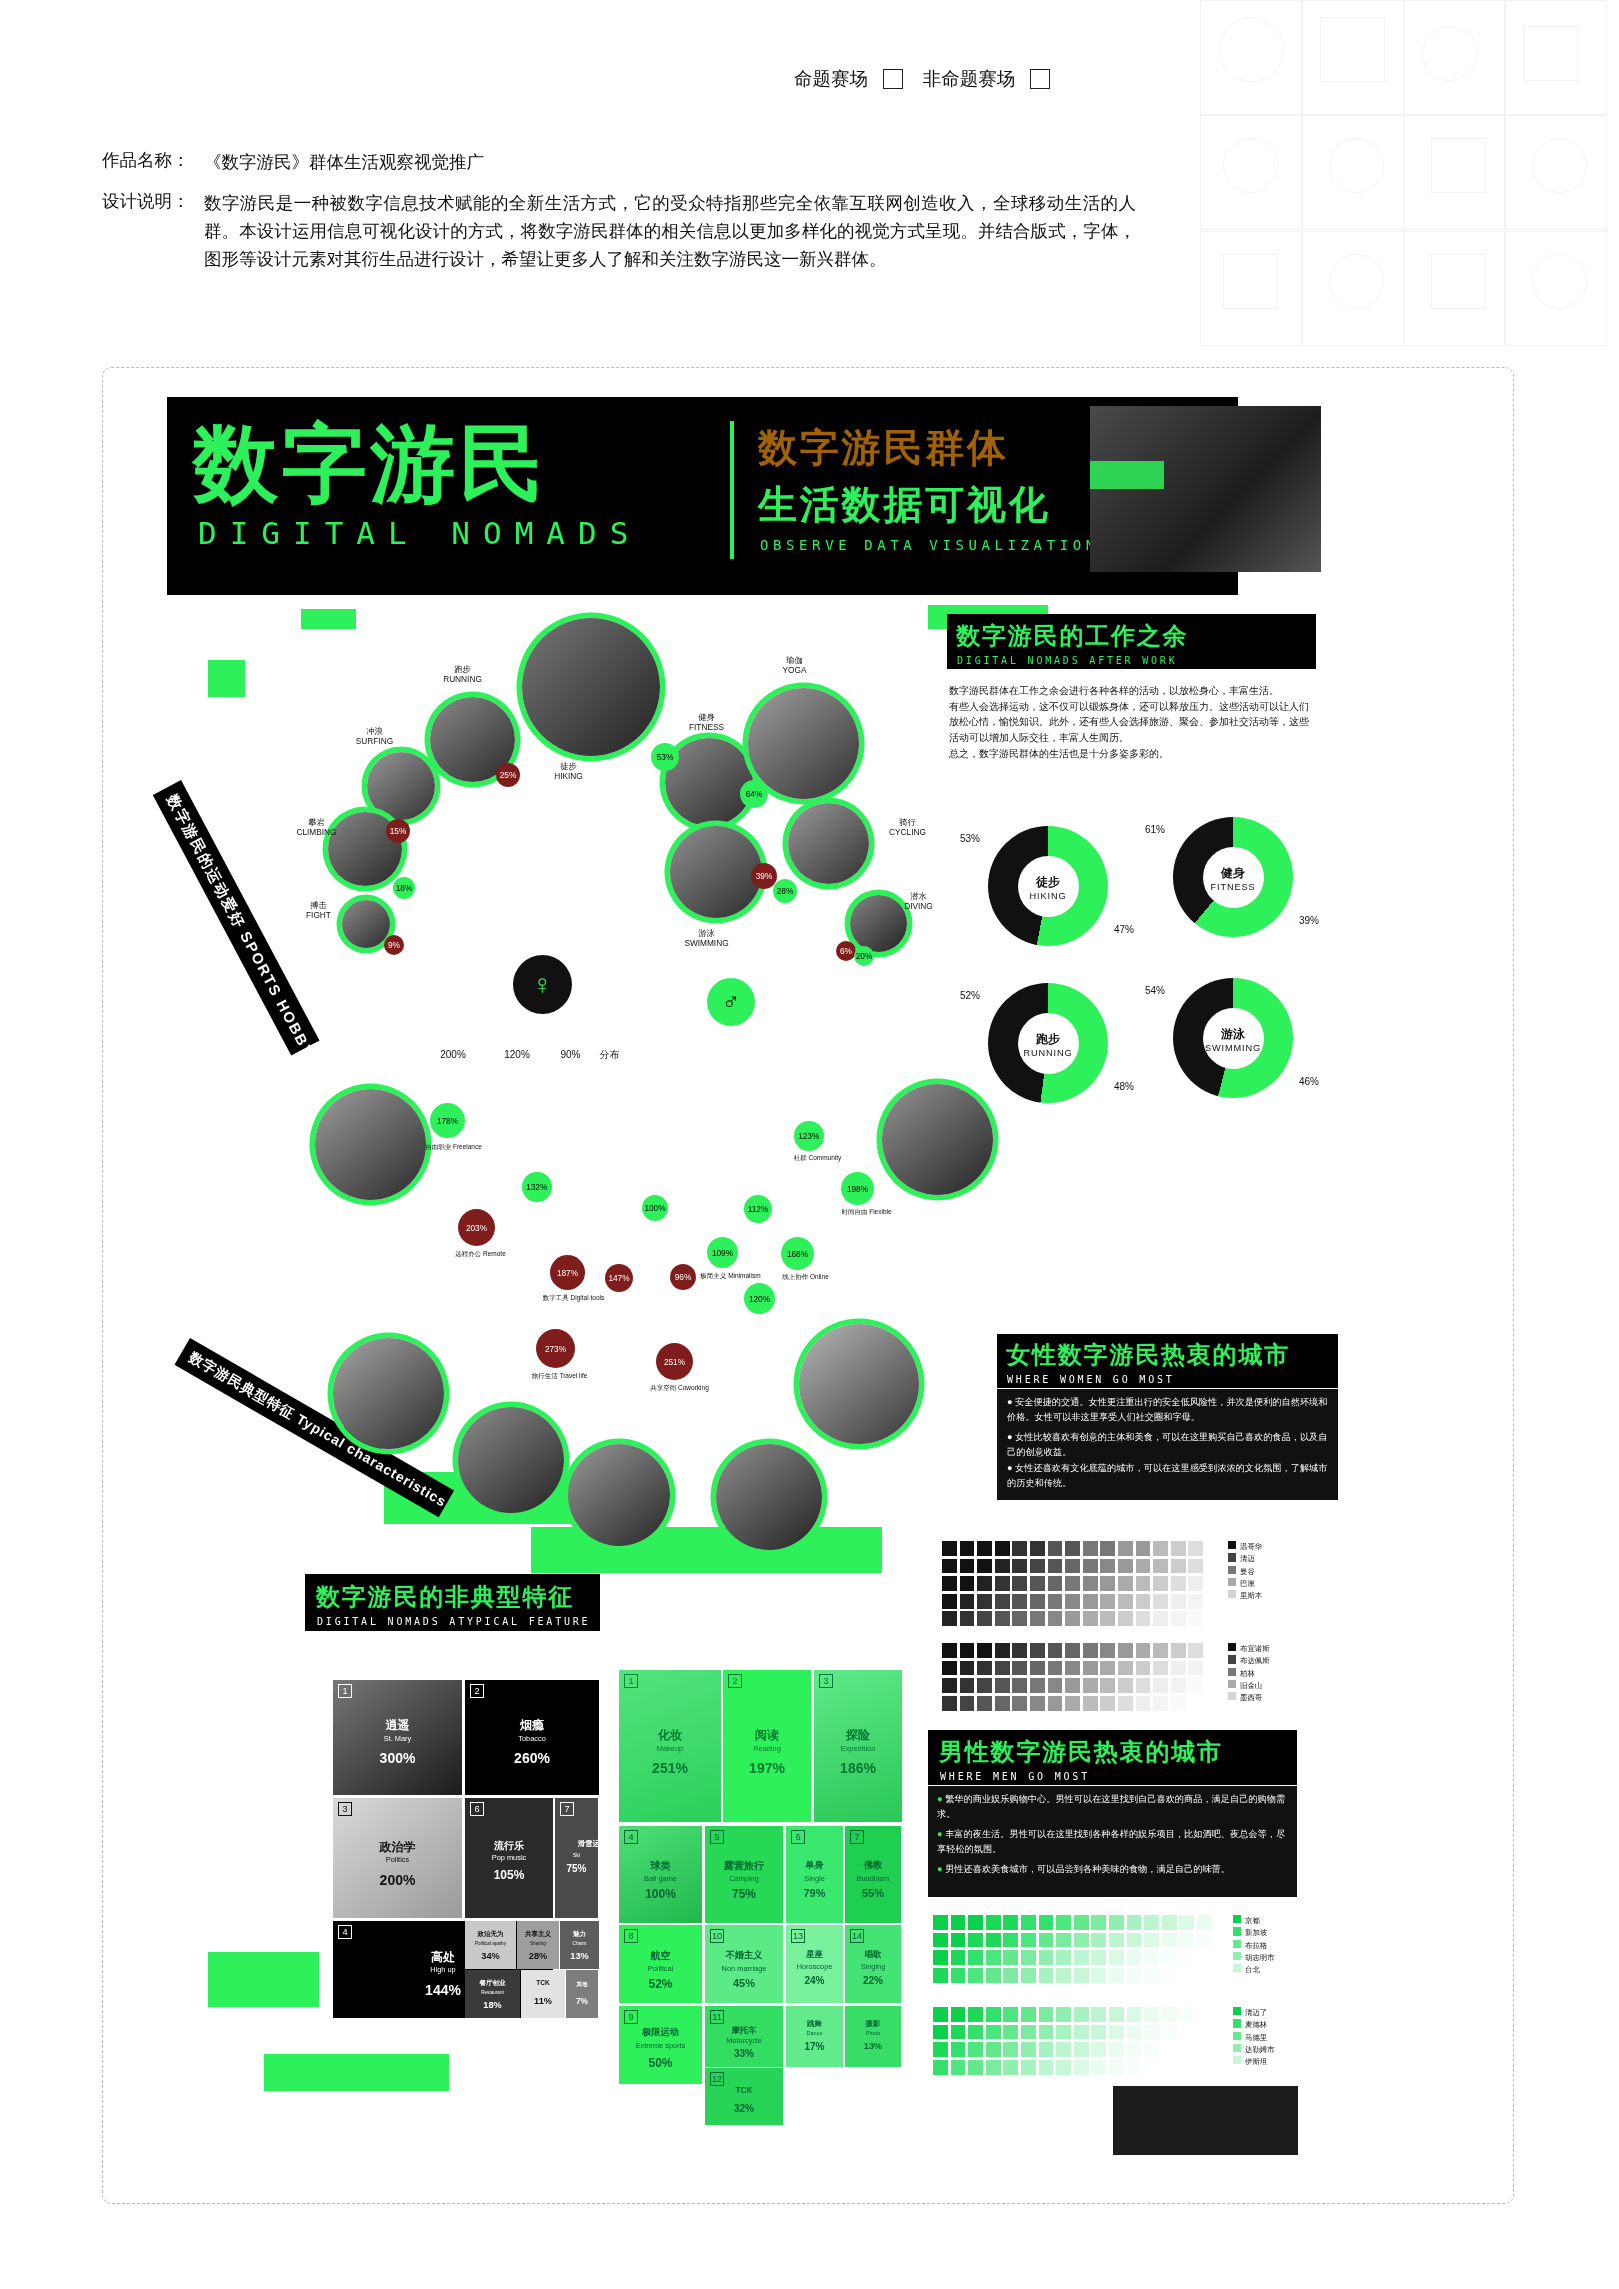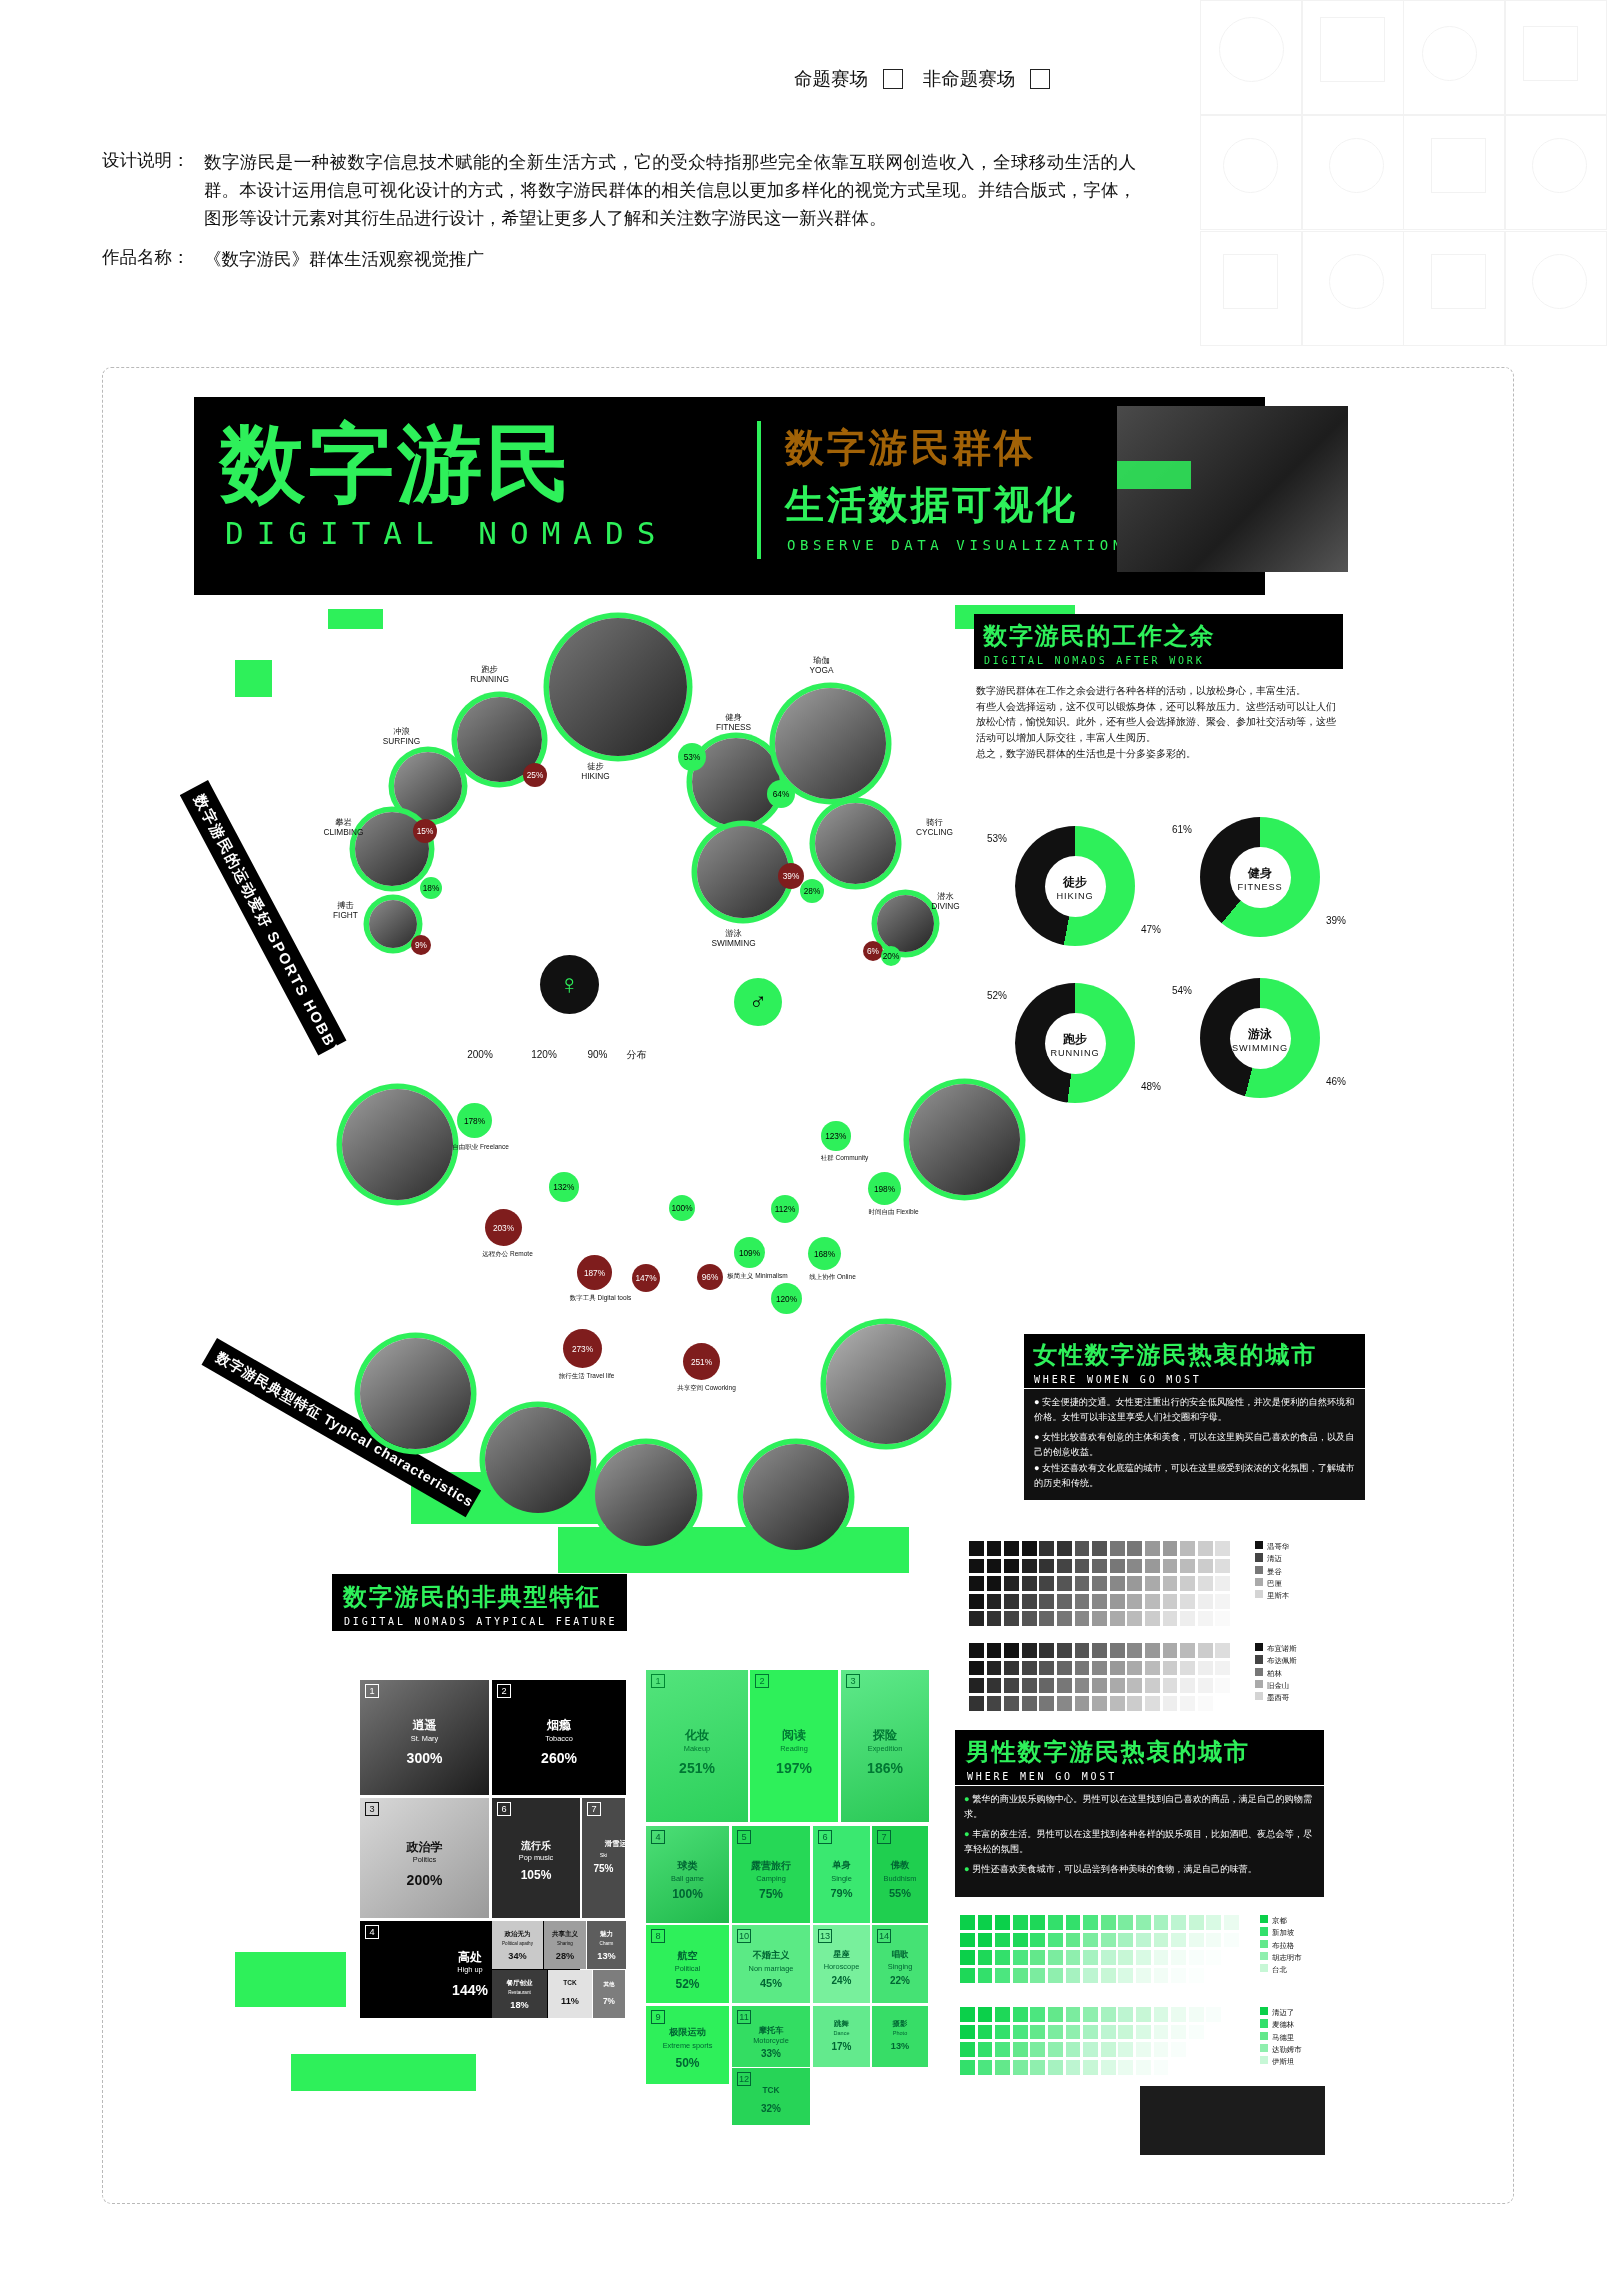--- a/index.html
+++ b/index.html
@@ -32,21 +32,21 @@
   .meta-row { display:flex; margin-bottom:13px; font-size:17.5px; }
   .meta-label { width:102px; color:#111; flex:none; }
   .meta-val { line-height:28px; }
   .meta-val.desc { max-width:932px; text-align:justify; }
 
   
   .poster-frame {
     position:absolute; left:102px; top:367px; width:1412px; height:1837px;
     border:0.9px dashed #b9b9b9; border-radius:9.2px;
   }
-  .poster { position:absolute; left:180px; top:383px; width:1283px; height:1809px; overflow:hidden; }
+  .poster { position:absolute; left:153px; top:383px; width:1283px; height:1809px; overflow:hidden; }
 
   
   .title-blk { position:absolute; left:14px; top:14px; width:1071px; height:198px; background:#000; }
   .title-cn { position:absolute; left:26px; top:22px; font-size:85px; font-weight:bold; color:#2ef05a; letter-spacing:3.7px; line-height:89px; }
   .title-en { position:absolute; left:31px; top:118px; font-size:31px; letter-spacing:13px; color:#2ef05a; font-family:"DejaVu Sans Mono", monospace; }
   .title-vline { position:absolute; left:563px; top:24px; width:3.7px; height:138px; background:#2ef05a; }
   .title-sub1 { position:absolute; left:591px; top:24px; font-size:39px; color:#a16207; font-weight:bold; letter-spacing:2.8px; }
   .title-sub2 { position:absolute; left:591px; top:81px; font-size:39px; color:#2ef05a; font-weight:bold; letter-spacing:2.8px; }
   .title-sub3 { position:absolute; left:593px; top:140px; font-size:14px; color:#2ef05a; letter-spacing:4.6px; font-family:"DejaVu Sans Mono", monospace; }
   .title-photo { position:absolute; left:923px; top:9.2px; width:231px; height:166px; background:linear-gradient(135deg,#4a4a4a,#1d1d1d 60%,#555); }
@@ -118,26 +118,26 @@
     <div class="pat-cell" style="left:332px;top:138px;width:55px;height:55px;border-radius:50%;"></div>
     <div class="pat-cell" style="left:23px;top:254px;width:55px;height:55px;"></div>
     <div class="pat-cell" style="left:129px;top:254px;width:55px;height:55px;border-radius:50%;"></div>
     <div class="pat-cell" style="left:231px;top:254px;width:55px;height:55px;"></div>
     <div class="pat-cell" style="left:332px;top:254px;width:55px;height:55px;border-radius:50%;"></div>
   </div>
 </div>
 
 <div class="meta">
   <div class="meta-row">
+    <div class="meta-label">作品名称：</div>
+    <div class="meta-val">《数字游民》群体生活观察视觉推广</div>
+  </div>
+  <div class="meta-row">
     <div class="meta-label">设计说明：</div>
     <div class="meta-val desc">数字游民是一种被数字信息技术赋能的全新生活方式，它的受众特指那些完全依靠互联网创造收入，全球移动生活的人群。本设计运用信息可视化设计的方式，将数字游民群体的相关信息以更加多样化的视觉方式呈现。并结合版式，字体，图形等设计元素对其衍生品进行设计，希望让更多人了解和关注数字游民这一新兴群体。</div>
-  </div>
-  <div class="meta-row">
-    <div class="meta-label">作品名称：</div>
-    <div class="meta-val">《数字游民》群体生活观察视觉推广</div>
   </div>
 </div>
 
 <div class="poster-frame"></div>
 <div class="poster">
 
   <div class="glitch" style="left:148px;top:226px;width:55px;height:20px;"></div>
   <div class="glitch" style="left:55px;top:277px;width:37px;height:37px;"></div>
   <div class="glitch" style="left:775px;top:222px;width:120px;height:24px;"></div>
   <div class="glitch" style="left:941px;top:189px;width:55px;height:18.5px;"></div>

